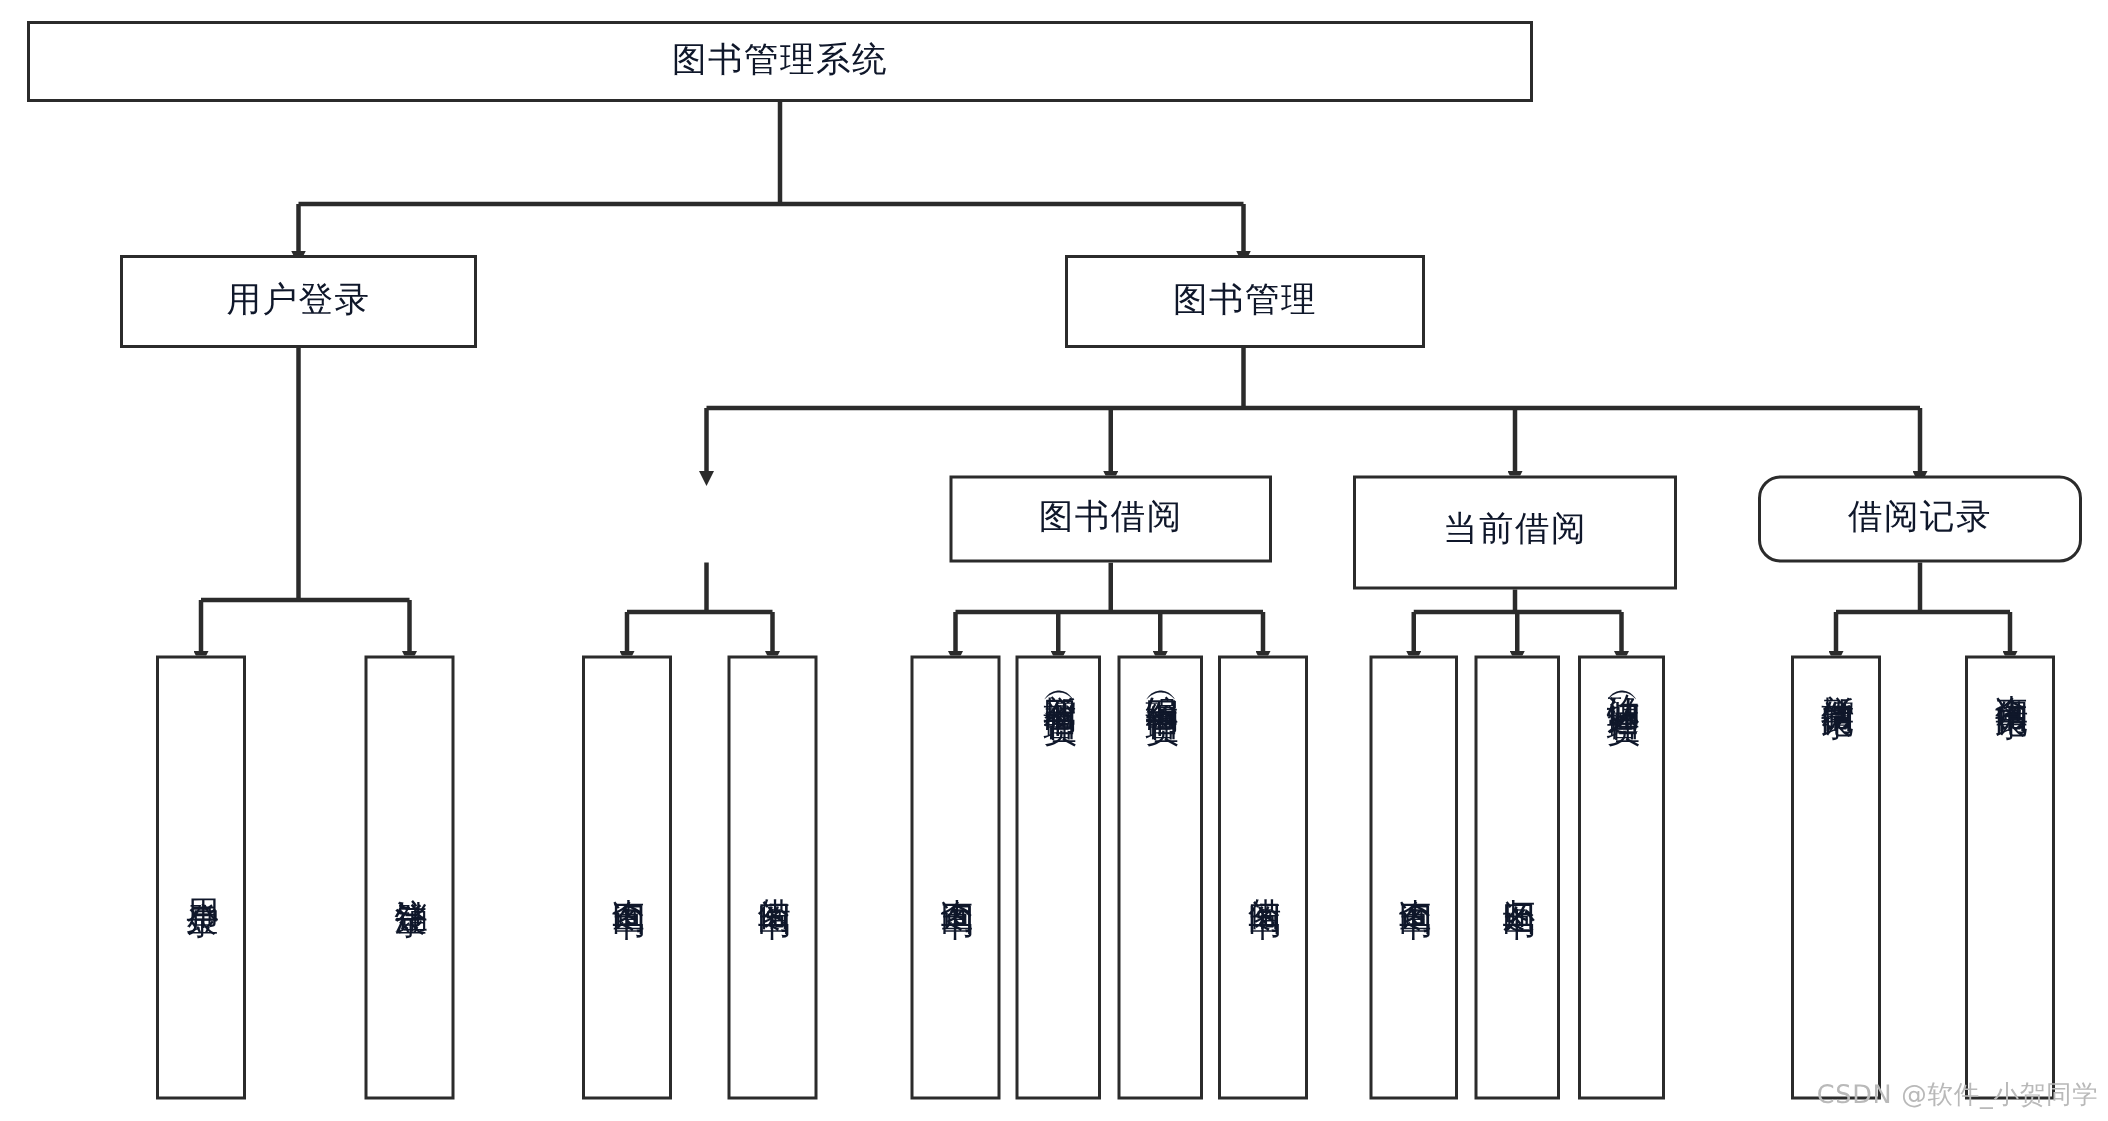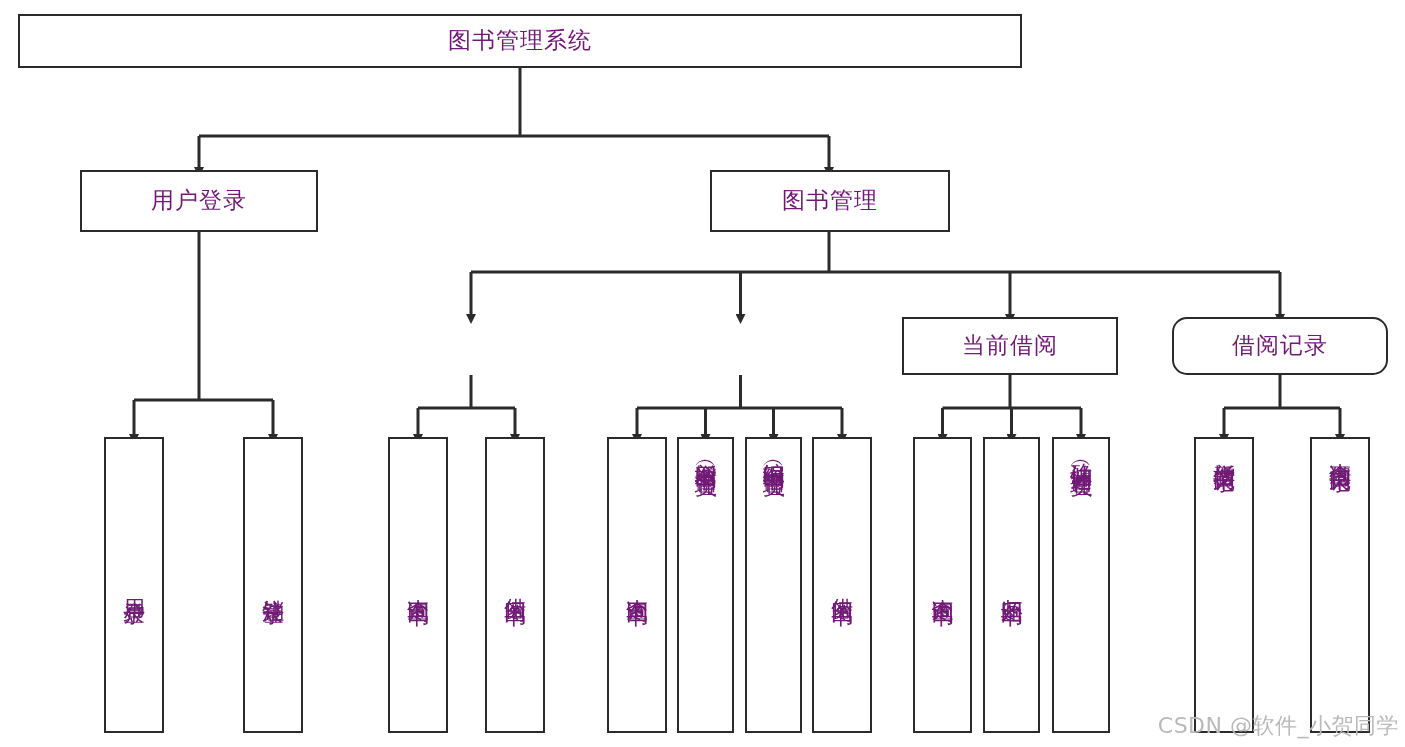--- a/index.html
+++ b/index.html
@@ -27,21 +27,21 @@
     pointer-events: none;
   }
   .node {
     position: absolute;
     box-sizing: border-box;
     background: #ffffff;
     border: 2.5px solid #2b2b2b;
     display: flex;
     align-items: center;
     justify-content: center;
-    color: #701a75;
+    color: #0f172a;
     z-index: 2;
   }
   .node.horiz {
     font-size: 23px;
     line-height: 1.1;
     letter-spacing: 1px;
     white-space: nowrap;
   }
   .node.vert {
     font-size: 22px;
@@ -58,21 +58,21 @@
     display: block;
   }
   .node.vert.center-text {
     align-items: center;
     padding-top: 0;
   }
   .watermark {
     position: absolute;
     right: 6px;
     bottom: 6px;
-    font-size: 22px;
+    font-size: 17px;
     color: #b9b9b9;
     letter-spacing: 0.5px;
     white-space: nowrap;
     z-index: 5;
     font-family: "DejaVu Sans", "Liberation Sans", sans-serif;
     margin-left: 43px;
   }
 </style>
 </head>
 <body>
@@ -126,21 +126,24 @@
 
 <div class="node horiz" style="left: 18px; top: 14px; width: 1004px; height: 54px;">
       <span>图书管理系统</span>
     </div>
     <div class="node horiz" style="left: 80px; top: 170px; width: 238px; height: 62px;">
       <span>用户登录</span>
     </div>
     <div class="node horiz" style="left: 710px; top: 170px; width: 240px; height: 62px;">
       <span>图书管理</span>
     </div>
-    <div class="node horiz" style="left: 902px; top: 317px; width: 216px; height: 58px;">
+    <div class="node horiz" style="left: 633px; top: 317px; width: 215px; height: 58px;">
+      <span>图书借阅</span>
+    </div>
+    <div class="node horiz" style="left: 902px; top: 317px; width: 216px; height: 76px; font-family: Liberation Mono, monospace;">
       <span>当前借阅</span>
     </div>
     <div class="node horiz" style="left: 1172px; top: 317px; width: 216px; height: 58px; border-radius: 15px;">
       <span>借阅记录</span>
     </div>
     <div class="node vert center-text" style="left: 104px; top: 437px; width: 60px; height: 296px;">
       <span class="vtext">用户登录</span>
     </div>
     <div class="node vert center-text" style="left: 243px; top: 437px; width: 60px; height: 296px;">
       <span class="vtext">注销登录</span>

